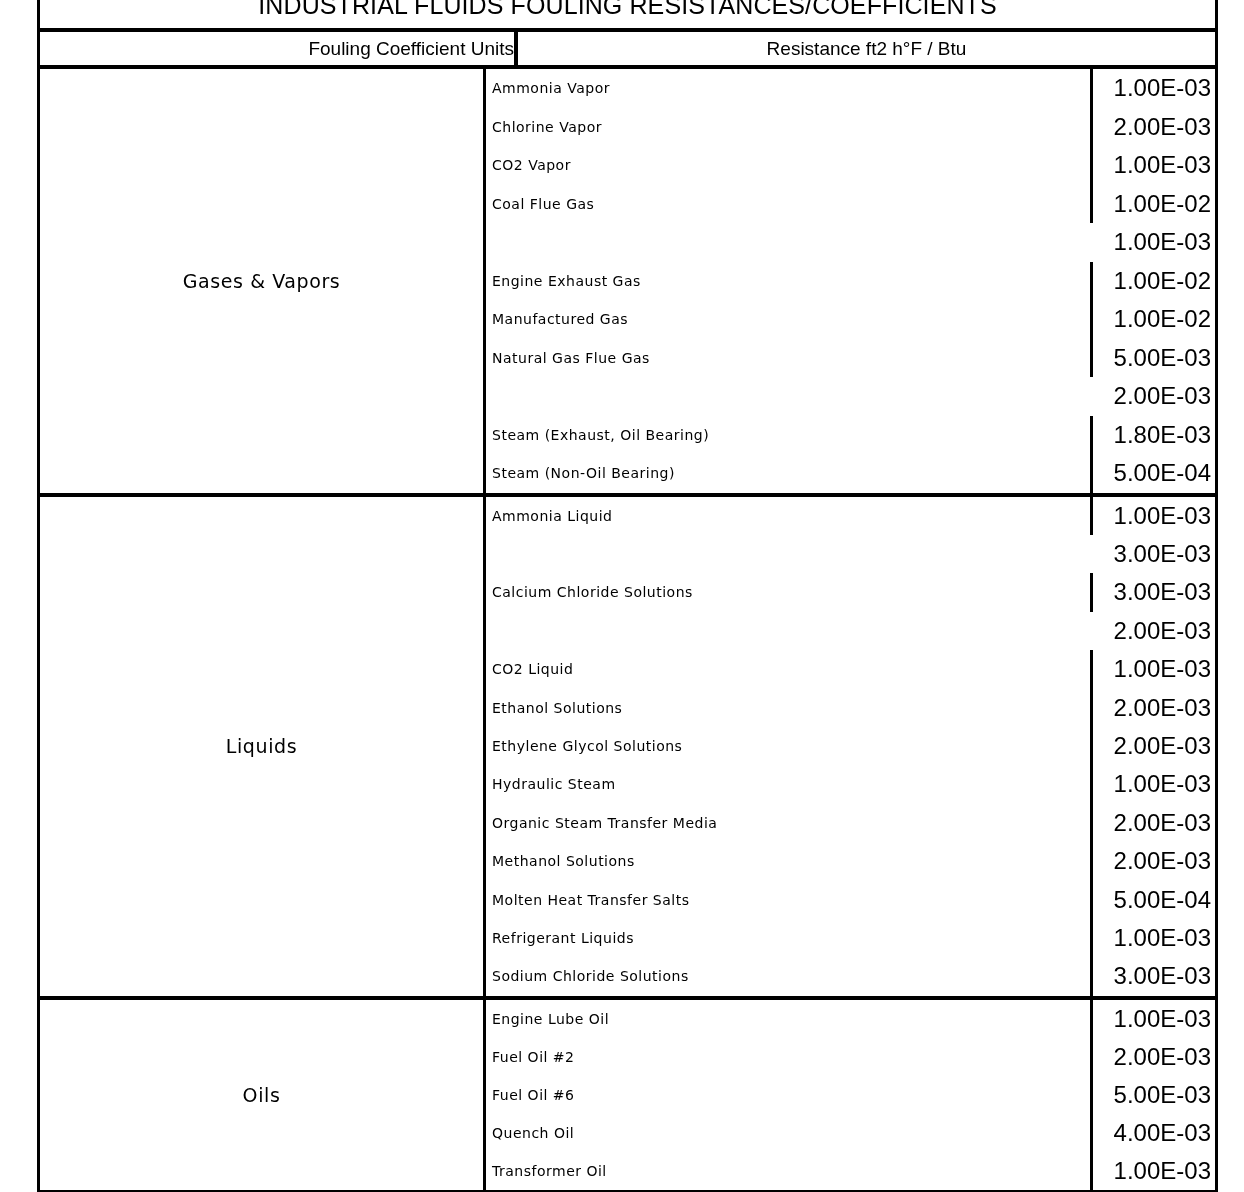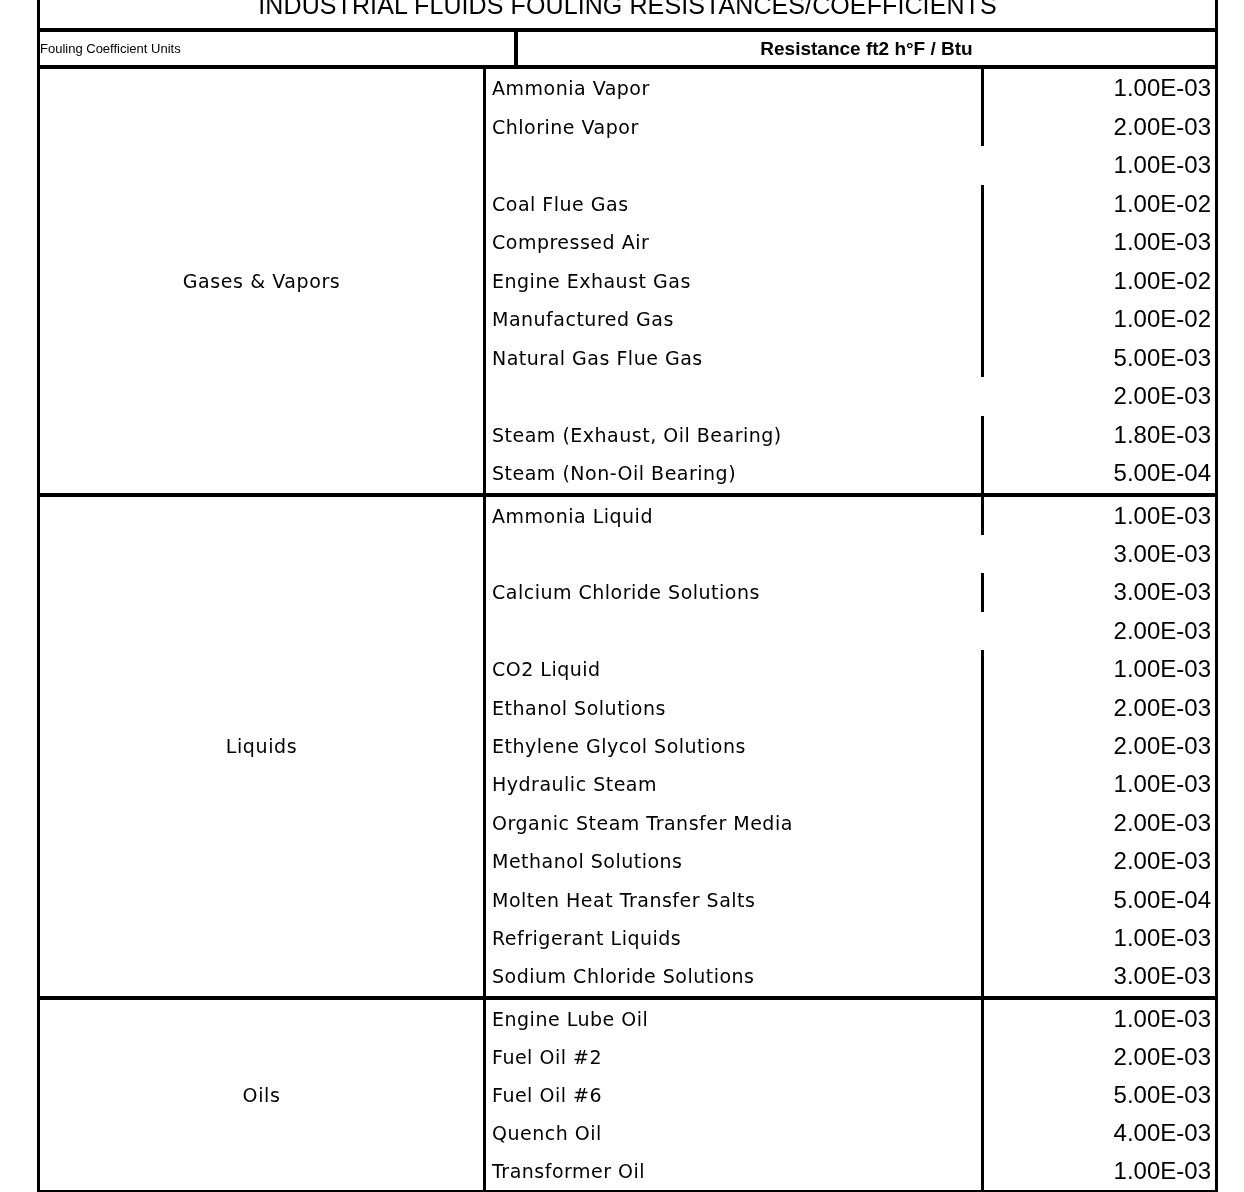--- a/index.html
+++ b/index.html
@@ -42,31 +42,31 @@
   .header-row {
     display: flex;
     border-top: 4px solid #000;
     border-bottom: 4px solid #000;
     height: 33px;
   }
   .header-cell-units {
     width: 478px;               
     box-sizing: border-box;
     border-right: 4px solid #000;
-    text-align: left;
+    text-align: right;
     line-height: 33px;
-    font-size: 13px;
+    font-size: 19px;
     font-family: "Liberation Sans", sans-serif;
   }
   .header-cell-resistance {
     flex: 1;
     text-align: center;
     line-height: 33px;
     font-size: 19px;
-    font-weight: bold;
+    font-weight: normal;
     font-family: "Liberation Sans", sans-serif;
   }
 
   
   .section {
     display: flex;
     border-bottom: 4px solid #000;
   }
   .section:last-child { border-bottom: none; }
 
@@ -87,25 +87,25 @@
     display: flex;
     flex-direction: column;
   }
 
   .data-row {
     display: flex;
     box-sizing: border-box;
   }
 
   .cell-name {
-    width: 498px;              
+    width: 607px;              
     box-sizing: border-box;
     border-right: 3px solid #000;
     padding-left: 6px;
-    font-size: 19px;
+    font-size: 14px;
     font-family: "DejaVu Sans", sans-serif;
     letter-spacing: .5px;
     display: flex;
     align-items: center;
   }
 
   .cell-value {
     flex: 1;
     box-sizing: border-box;
     padding-right: 4px;
@@ -140,28 +140,28 @@
         <div class="section-rows">
           <div class="data-row">
             <div class="cell-name">Ammonia Vapor</div>
             <div class="cell-value">1.00E-03</div>
           </div>
           <div class="data-row">
             <div class="cell-name">Chlorine Vapor</div>
             <div class="cell-value">2.00E-03</div>
           </div>
           <div class="data-row">
+            <div class="cell-name">CO2 Vapor</div>
             <div class="cell-value">1.00E-03</div>
           </div>
           <div class="data-row">
             <div class="cell-name">Coal Flue Gas</div>
             <div class="cell-value">1.00E-02</div>
           </div>
           <div class="data-row">
-            <div class="cell-name">Compressed Air</div>
             <div class="cell-value">1.00E-03</div>
           </div>
           <div class="data-row">
             <div class="cell-name">Engine Exhaust Gas</div>
             <div class="cell-value">1.00E-02</div>
           </div>
           <div class="data-row">
             <div class="cell-name">Manufactured Gas</div>
             <div class="cell-value">1.00E-02</div>
           </div>

